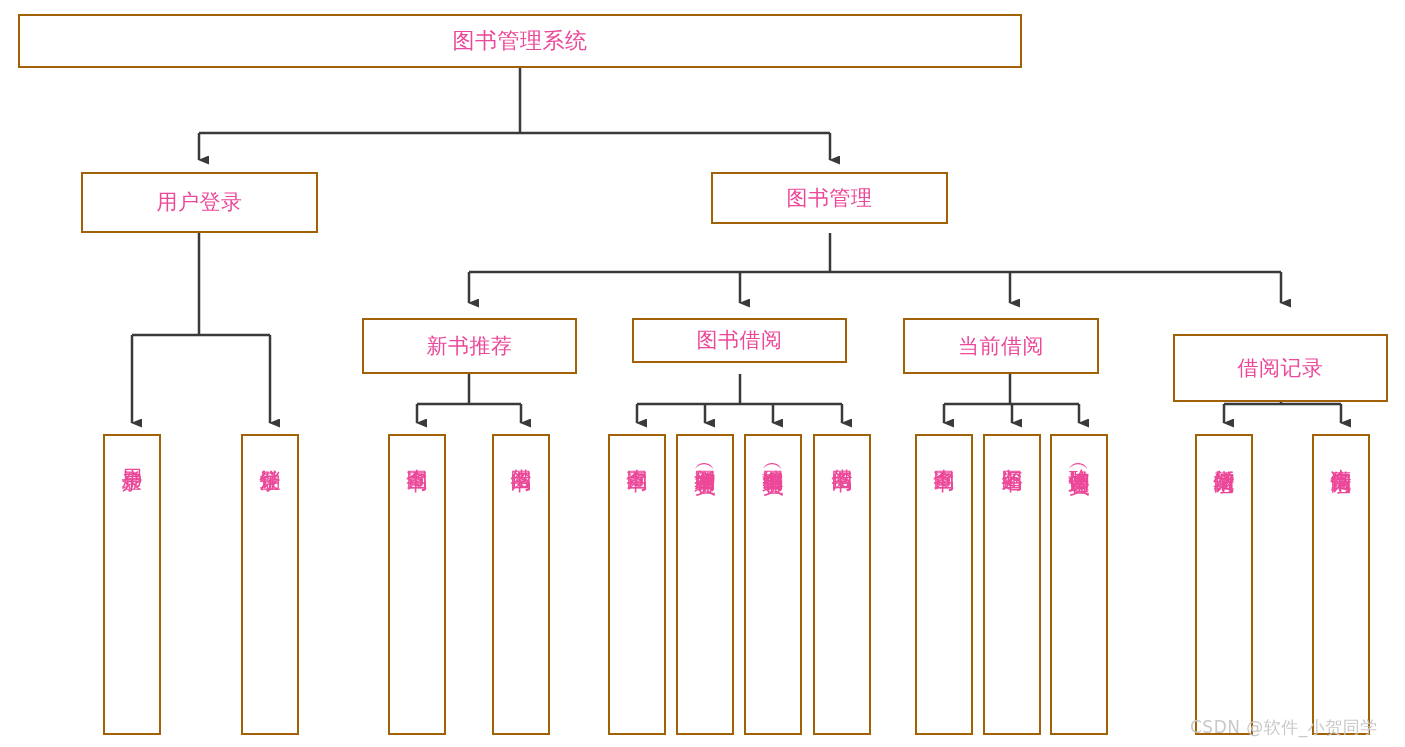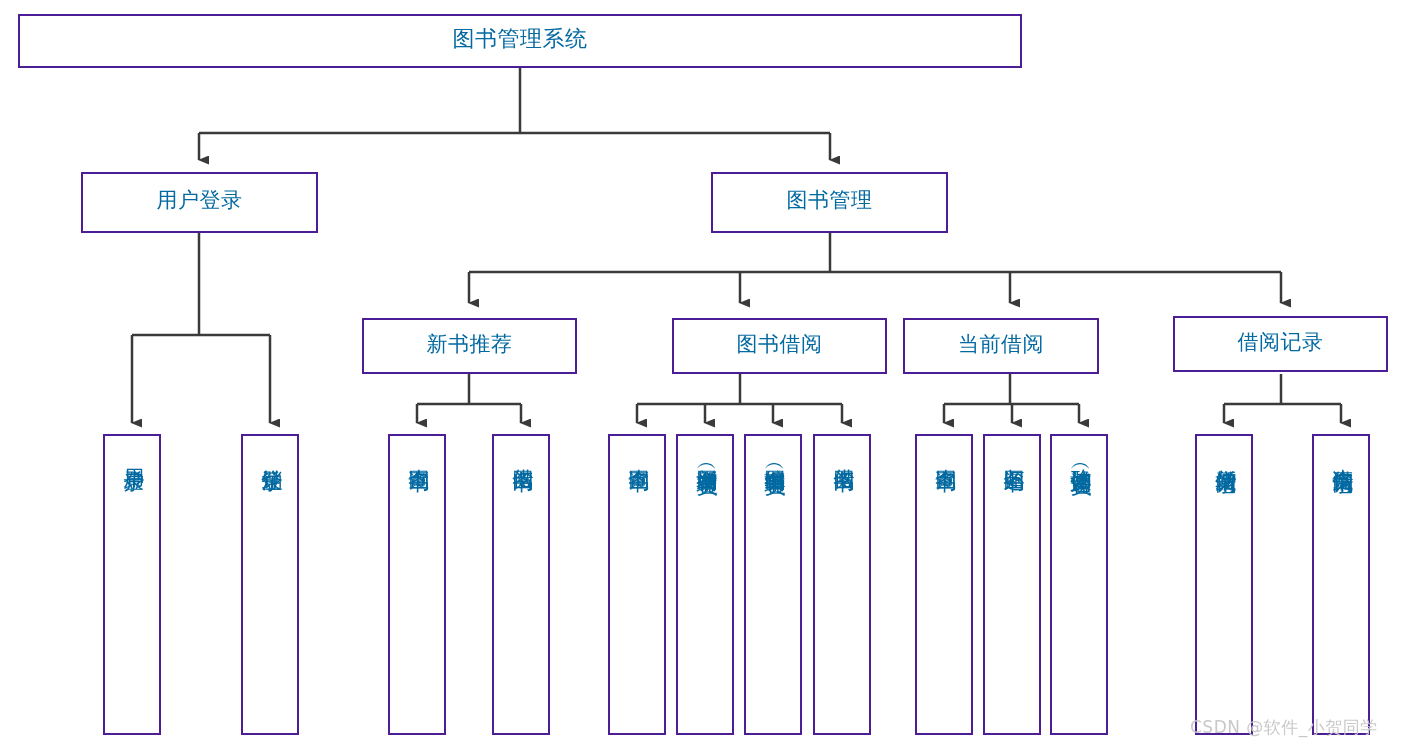--- a/index.html
+++ b/index.html
@@ -23,26 +23,25 @@
     left: 0;
     top: 0;
     width: 1405px;
     height: 747px;
     pointer-events: none;
   }
   .node {
     position: absolute;
     box-sizing: border-box;
     background: #ffffff;
-    border: 2px solid #4c1d95;
+    border: 2px solid #a16207;
     display: flex;
     align-items: center;
     justify-content: center;
-    color: #0369a1;
-    font-family: Liberation Mono, monospace;
+    color: #ec4899;
   }
   .node .label {
     display: block;
     text-align: center;
     line-height: 1.18;
   }
   
   .node.horiz .label {
     writing-mode: horizontal-tb;
     font-size: 21px;
@@ -127,34 +126,34 @@
     </g>
   </svg>
 
   <div class="node horiz root" style="left:18px; top:14px; width:1004px; height:54px;">
     <span class="label">图书管理系统</span>
   </div>
 
   <div class="node horiz" style="left:81px; top:172px; width:237px; height:61px;">
     <span class="label">用户登录</span>
   </div>
-  <div class="node horiz" style="left:711px; top:172px; width:237px; height:61px;">
+  <div class="node horiz" style="left:711px; top:172px; width:237px; height:52px;">
     <span class="label">图书管理</span>
   </div>
 
   <div class="node horiz" style="left:362px; top:318px; width:215px; height:56px;justify-content:center;">
     <span class="label">新书推荐</span>
   </div>
-  <div class="node horiz" style="left:632px; top:318px; width:215px; height:56px;margin-left:40px;">
+  <div class="node horiz" style="left:632px; top:318px; width:215px; height:45px;">
     <span class="label">图书借阅</span>
   </div>
   <div class="node horiz" style="left:903px; top:318px; width:196px; height:56px;">
     <span class="label">当前借阅</span>
   </div>
-  <div class="node horiz" style="left:1173px; top:316px; width:215px; height:56px;">
+  <div class="node horiz" style="left:1173px; top:334px; width:215px; height:68px;">
     <span class="label">借阅记录</span>
   </div>
 
   <div class="node vert" style="left:103px; top:434px; width:58px; height:301px;">
     <span class="label">用户登录</span>
   </div>
   <div class="node vert" style="left:241px; top:434px; width:58px; height:301px;">
     <span class="label">注销登录</span>
   </div>
 

